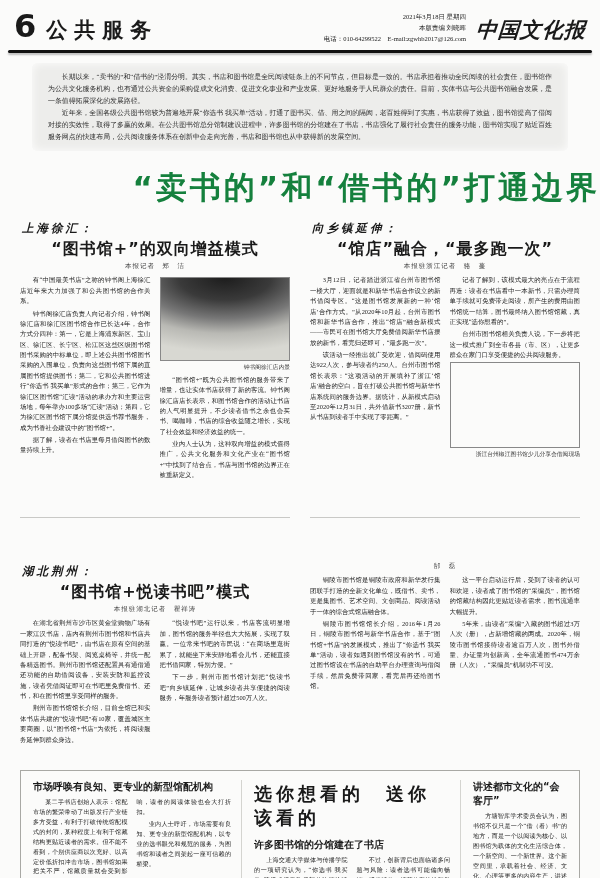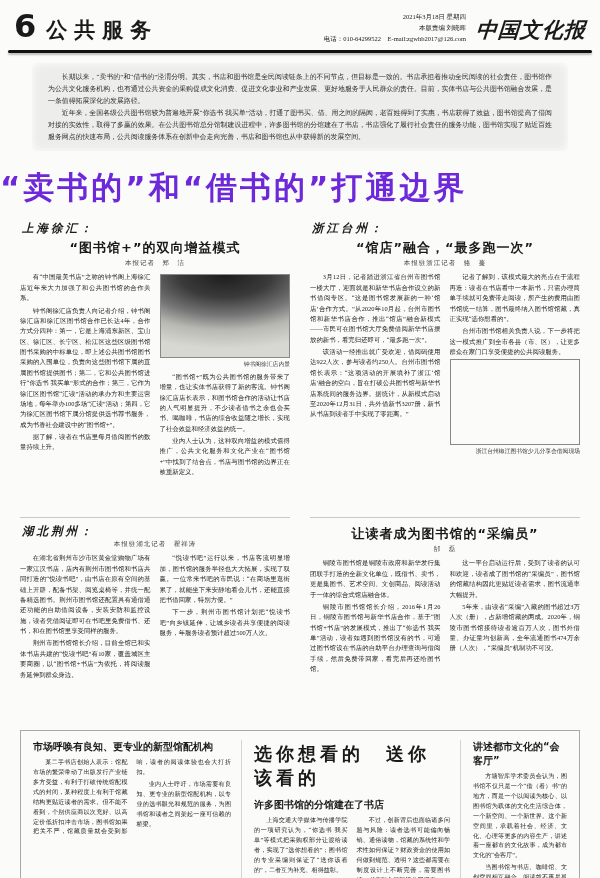--- a/index.html
+++ b/index.html
@@ -16,29 +16,29 @@
   .masthead{font-size:21px;font-weight:900;font-style:italic;letter-spacing:1px;
             font-family:"DejaVu Serif","Liberation Serif",serif;transform:skewX(-4deg);white-space:nowrap;}
   .rule{height:3px;background:#111;margin:2px 8px 0 8px;border-radius:2px;box-shadow:0 2px 2px rgba(0,0,0,.25);}
   
   .intro{margin:10px 32px 0 32px;background:#ededeb;border-radius:6px;padding:8px 16px;
          font-size:6.9px;line-height:1.75;text-align:justify;color:#2b2b2b;
          box-shadow:inset 0 0 10px rgba(255,255,255,.9);}
   .intro p{margin:0;text-indent:2em;}
   
   .mainhead{font-family:"DejaVu Sans","Liberation Sans",sans-serif;font-size:31px;font-weight:900;
-            text-align:left;letter-spacing:3px;margin:16px 0 6px 0;color:#6d28d9;}
+            text-align:right;letter-spacing:3px;margin:16px 0 6px 0;color:#15803d;}
   
   .grid{padding:0 20px;}
   .row{display:flex;gap:20px;align-items:center;}
   .row1 .sec{height:292px;border-bottom:1px solid #c9c9c6;padding-bottom:6px;}
-  .row2 .sec{height:198px;}
+  .row2 .sec{height:198px;margin-top:40px;}
   .sec{flex:1;overflow:hidden;min-width:0;padding-top:4px;}
   .kicker{font-style:italic;font-size:11.5px;font-weight:700;letter-spacing:3px;margin:2px 0 1px 2px;}
-  .sechead{font-family:"DejaVu Sans","Liberation Sans",sans-serif;font-size:13px;font-weight:900;
+  .sechead{font-family:"DejaVu Sans","Liberation Sans",sans-serif;font-size:16px;font-weight:900;
            text-align:center;letter-spacing:1px;margin:3px 0 2px 0;}
   .byline{font-size:6.5px;text-align:center;color:#444;margin-bottom:4px;letter-spacing:1px;}
   .cols{display:flex;gap:9px;}
   .col{flex:1;min-width:0;font-size:6.4px;line-height:1.62;text-align:justify;color:#222;overflow:hidden;}
   .col p{margin:0 0 2px 0;text-indent:2em;}
   .photo{width:100%;border:1px solid #888;box-sizing:border-box;margin:2px 0 2px 0;}
   .photo1{height:84px;background:
       radial-gradient(ellipse 120% 90% at 50% 0%,#1d1d1d 0%,#3a3a3a 30%,#777 55%,#b9b9b4 75%,#d8d8d2 100%);}
   .photo2{height:86px;background:
       linear-gradient(180deg,#9a9a96 0%,#7d7d78 35%,#55555​2 36%,#6c6c68 60%,#8f8f8a 61%,#c2c2bc 100%),#8a8a86;}
@@ -101,21 +101,21 @@
           <div class="col">
             <div class="photo photo1"></div>
             <p class="caption" style="text-indent:0;">钟书阁徐汇店内景</p>
             <p>“图书馆+”既为公共图书馆的服务带来了增量，也让实体书店获得了新的客流。钟书阁徐汇店店长表示，和图书馆合作的活动让书店的人气明显提升，不少读者借书之余也会买书、喝咖啡，书店的综合收益随之增长，实现了社会效益和经济效益的统一。</p>
             <p>业内人士认为，这种双向增益的模式值得推广，公共文化服务和文化产业在“图书馆+”中找到了结合点，书店与图书馆的边界正在被重新定义。</p>
           </div>
         </div>
       </div>
 
       <div class="sec">
-        <div class="kicker">浙江台州：</div>
+        <div class="kicker">向乡镇延伸：</div>
         <div class="sechead">“馆店”融合，“最多跑一次”</div>
         <div class="byline">本报驻浙江记者　骆　蔓</div>
         <div class="cols">
           <div class="col">
             <p>3月12日，记者踏进浙江省台州市图书馆一楼大厅，迎面就是和新华书店合作设立的新书借阅专区。“这是图书馆发展新的一种‘馆店’合作方式。”从2020年10月起，台州市图书馆和新华书店合作，推出“馆店”融合新模式——市民可在图书馆大厅免费借阅新华书店摆放的新书，看完归还即可，“最多跑一次”。</p>
             <p>该活动一经推出就广受欢迎，借阅码使用达922人次，参与读者约250人。台州市图书馆馆长表示：“这项活动的开展填补了浙江‘馆店’融合的空白，旨在打破公共图书馆与新华书店系统间的服务边界。据统计，从新模式启动至2020年12月31日，共外借新书3207册，新书从书店到读者手中实现了零距离。”</p>
           </div>
           <div class="col">
             <p>记者了解到，该模式最大的亮点在于流程再造：读者在书店看中一本新书，只需办理简单手续就可免费带走阅读，所产生的费用由图书馆统一结算，图书最终纳入图书馆馆藏，真正实现“选你想看的”。</p>
             <p>台州市图书馆相关负责人说，下一步将把这一模式推广到全市各县（市、区），让更多群众在家门口享受便捷的公共阅读服务。</p>
@@ -123,35 +123,35 @@
             <p class="caption" style="text-indent:0;">浙江台州椒江图书馆少儿分享会借阅现场</p>
           </div>
         </div>
       </div>
     </div>
 
     <div class="row row2">
 
       <div class="sec">
         <div class="kicker">湖北荆州：</div>
+        <div class="sechead">“图书馆+悦读书吧”模式</div>
         <div class="byline">本报驻湖北记者　瞿祥涛</div>
         <div class="cols">
           <div class="col">
             <p>在湖北省荆州市沙市区黄金堂购物广场有一家江汉书店，店内有荆州市图书馆和书店共同打造的“悦读书吧”，由书店在原有空间的基础上开辟，配备书架、阅览桌椅等，并统一配备精选图书。荆州市图书馆还配置具有通借通还功能的自助借阅设备，安装安防和监控设施，读者凭借阅证即可在书吧里免费借书、还书，和在图书馆里享受同样的服务。</p>
             <p>荆州市图书馆馆长介绍，目前全馆已和实体书店共建的“悦读书吧”有10家，覆盖城区主要商圈，以“图书馆+书店”为依托，将阅读服务延伸到群众身边。</p>
           </div>
           <div class="col">
             <p>“悦读书吧”运行以来，书店客流明显增加，图书馆的服务半径也大大拓展，实现了双赢。一位常来书吧的市民说：“在商场里逛街累了，就能坐下来安静地看会儿书，还能直接把书借回家，特别方便。”</p>
             <p>下一步，荆州市图书馆计划把“悦读书吧”向乡镇延伸，让城乡读者共享便捷的阅读服务，年服务读者预计超过500万人次。</p>
           </div>
         </div>
       </div>
 
       <div class="sec">
-        <div class="sechead">让读者成为图书馆的“采编员”</div>
         <div class="byline">郜　磊</div>
         <div class="cols">
           <div class="col">
             <p>铜陵市图书馆是铜陵市政府和新华发行集团联手打造的全新文化单位，既借书、卖书，更是集图书、艺术空间、文创商品、阅读活动于一体的综合式馆店融合体。</p>
             <p>铜陵市图书馆馆长介绍，2016年1月26日，铜陵市图书馆与新华书店合作，基于“图书馆+书店”的发展模式，推出了“你选书 我买单”活动，读者如遇到图书馆没有的书，可通过图书馆设在书店的自助平台办理查询与借阅手续，然后免费带回家，看完后再还给图书馆。</p>
           </div>
           <div class="col">
             <p>这一平台启动运行后，受到了读者的认可和欢迎，读者成了图书馆的“采编员”，图书馆的馆藏结构因此更贴近读者需求，图书流通率大幅提升。</p>
             <p>5年来，由读者“采编”入藏的图书超过3万人次（册），占新增馆藏的两成。2020年，铜陵市图书馆接待读者逾百万人次，图书外借量、办证量均创新高，全年流通图书474万余册（人次），“采编员”机制功不可没。</p>
           </div>

